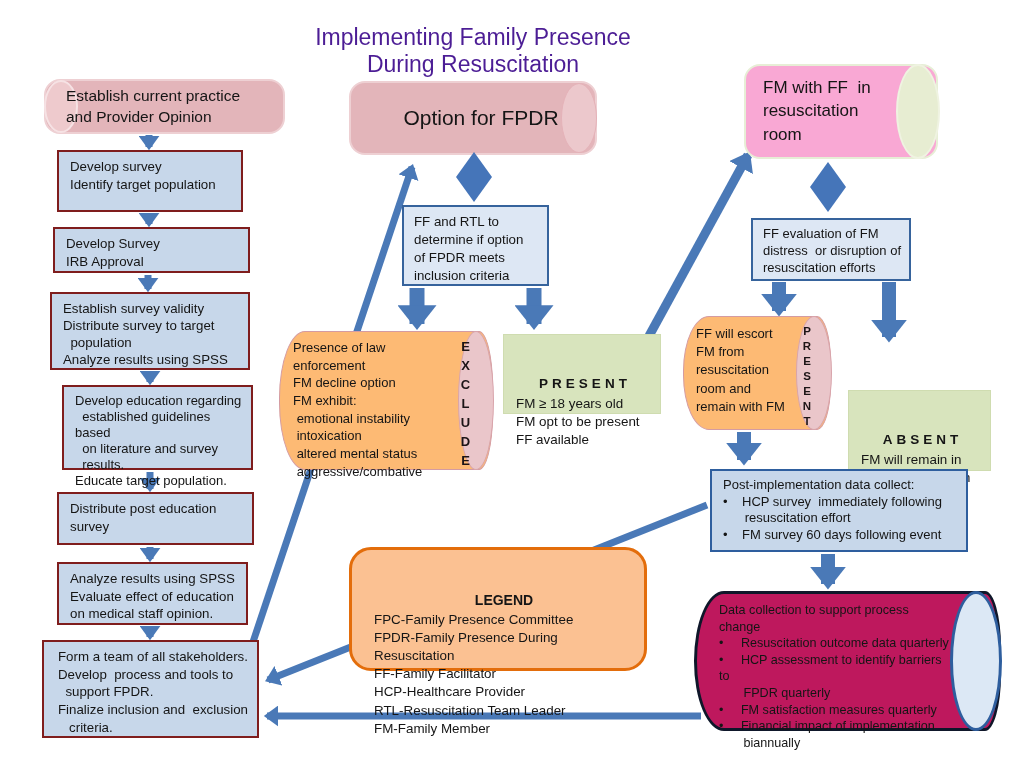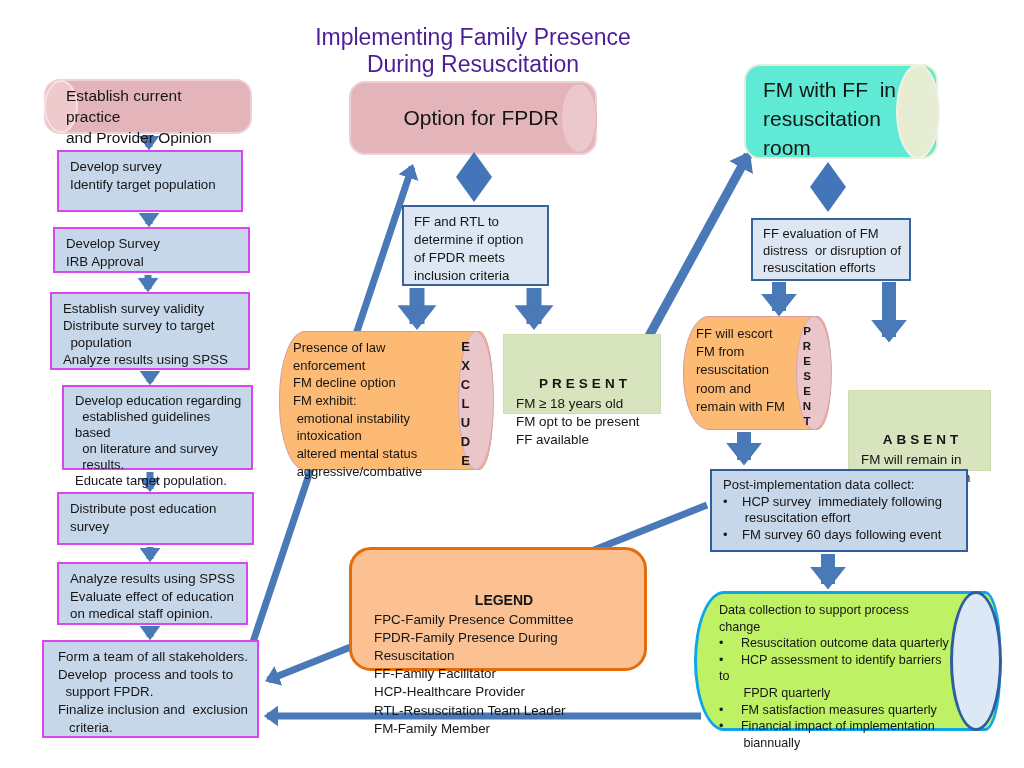--- a/index.html
+++ b/index.html
@@ -3,46 +3,46 @@
 <meta charset="utf-8">
 <style>
   html,body{margin:0;padding:0;background:#fff;}
   .canvas{position:relative;width:1024px;height:768px;background:#ffffff;
           font-family:"Liberation Sans",sans-serif;overflow:hidden;color:#151515;}
   .layer-arrows{position:absolute;left:0;top:0;z-index:0;}
   .shape{position:absolute;z-index:1;box-sizing:border-box;white-space:pre-wrap;}
   .title{left:278px;top:24px;width:390px;text-align:center;font-size:23px;line-height:1.18;color:#4c1d95;}
 
   
-  .bbox{background:#c7d7ea;border:2px solid #d946ef;font-size:13.3px;line-height:1.33;padding:6px 8px 4px 11px;}
+  .bbox{background:#c7d7ea;border:2px solid #7f1d1d;font-size:13.3px;line-height:1.33;padding:6px 8px 4px 11px;}
   .lbox{background:#dde7f4;border:2px solid #36639c;font-size:13.3px;line-height:1.35;padding:6px 6px 4px 10px;}
 
   
   .gbox{background:#d8e4bd;border:1px solid #cfdcb0;font-size:13.4px;line-height:1.32;padding:5px 6px 4px 12px;}
   .gtitle{display:block;text-align:center;font-weight:bold;letter-spacing:4px;font-size:13.5px;margin-bottom:2px;}
 
   
   .pcyl{background:#e3b5ba;border:2px solid #eed0d3;border-radius:16px;padding-left:16px;}
   .pcan{background:#fdba74;border:1.5px solid #d49ba2;font-size:13px;line-height:1.36;
         border-top-left-radius:26px 48%;border-bottom-left-radius:26px 48%;
         border-top-right-radius:14px 40%;border-bottom-right-radius:14px 40%;}
   .pcan::after,.capR::after{content:"";position:absolute;top:-1px;bottom:-1px;right:-2px;width:34px;
         border-radius:50%;background:#eac6ca;border:1.5px solid #d8a4ab;}
   .optcyl::after{content:"";position:absolute;top:0;bottom:0;right:-2px;width:34px;border-radius:50%;
         background:#ecc8cc;border:1.5px solid #e4b2b8;}
   .estcyl::before{content:"";position:absolute;top:-1px;bottom:-1px;left:-2px;width:30px;border-radius:50%;
         background:#eecacd;border:2px solid #f6e2e4;}
 
   
-  .gcyl{background:#5eead4;border:2px solid #e7eed6;border-radius:16px;font-size:21px;line-height:1.38;}
+  .gcyl{background:#f9a8d4;border:2px solid #e7eed6;border-radius:16px;font-size:17px;line-height:1.38;}
   .gcyl::after{content:"";position:absolute;top:-2px;bottom:-2px;right:-4px;width:40px;border-radius:50%;
         background:#e7edd2;border:2px solid #eff3e1;}
 
   
-  .dcyl{background:#bef264;border:3px solid #0ea5e9;font-size:12.6px;line-height:1.32;
+  .dcyl{background:#be185d;border:3px solid #0f172a;font-size:12.6px;line-height:1.32;
         border-top-left-radius:30px 50%;border-bottom-left-radius:30px 50%;
         border-top-right-radius:16px 40%;border-bottom-right-radius:16px 40%;}
   .dcyl::after{content:"";position:absolute;top:-3px;bottom:-3px;right:-4px;width:46px;border-radius:50%;
         background:#dce8f5;border:3px solid #2e5e9e;}
 
   .vlabel{position:absolute;z-index:2;writing-mode:vertical-rl;text-orientation:upright;
           font-weight:bold;color:#1c1416;}
   .diamond{background:#4575b9;clip-path:polygon(50% 0,100% 50%,50% 100%,0 50%);}
   .legend{background:#fbc192;border:3px solid #e36d0b;border-radius:22px;font-size:13.4px;line-height:1.35;
           padding:5px 10px 4px 22px;}
@@ -81,21 +81,21 @@
       <line x1="253" y1="642" x2="412" y2="167" stroke-width="7" marker-end="url(#m-std)"></line>
       <line x1="649" y1="336" x2="748" y2="155" stroke-width="9" marker-end="url(#m-std)"></line>
       <line x1="707" y1="505" x2="268" y2="680" stroke-width="7" marker-end="url(#m-std)"></line>
       <line x1="701" y1="716" x2="267" y2="716" stroke-width="7" marker-end="url(#m-std)"></line>
     </g>
   </svg>
 
   <div class="shape title">Implementing Family Presence
 During Resuscitation</div>
 
-  <div class="shape pcyl estcyl" style="left:44px;top:79px;width:208px;height:55px;font-size:15.5px;line-height:1.35;padding:5px 24px 0 20px;"><span class="inner-text">Establish current practice
+  <div class="shape pcyl estcyl" style="left:44px;top:79px;width:241px;height:55px;font-size:15.5px;line-height:1.35;padding:5px 24px 0 20px;"><span class="inner-text">Establish current practice
 and Provider Opinion</span></div>
 
   <div class="shape bbox" style="left:57px;top:150px;width:186px;height:62px;">Develop survey
 Identify target population</div>
   <div class="shape bbox" style="left:53px;top:227px;width:197px;height:46px;">Develop Survey
 IRB Approval</div>
   <div class="shape bbox" style="left:50px;top:292px;width:200px;height:78px;line-height:1.28;">Establish survey validity
 Distribute survey to target
   population
 Analyze results using SPSS</div>

